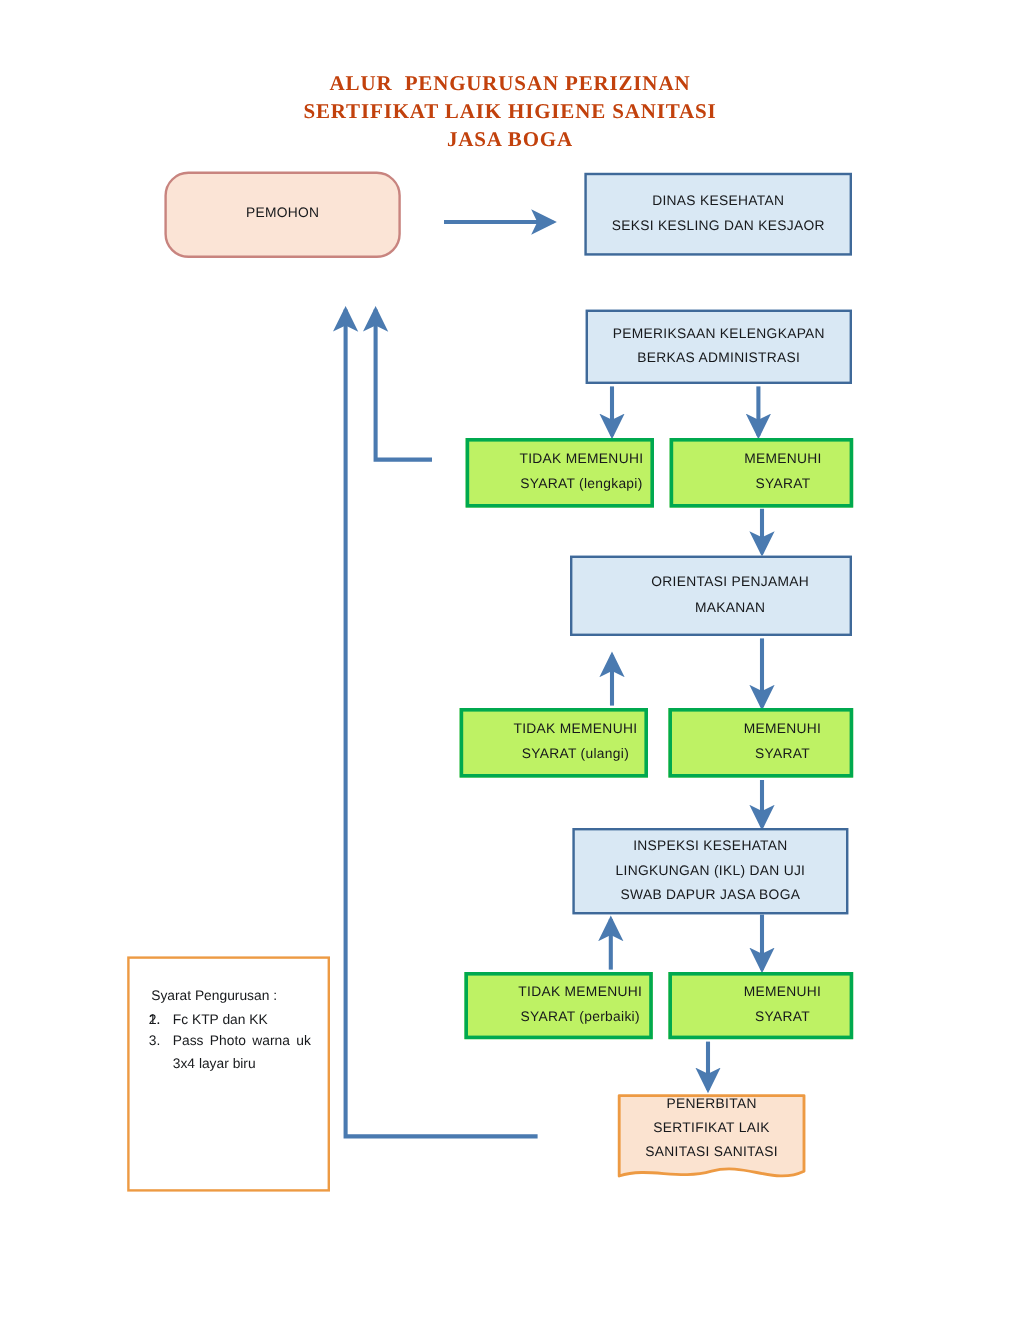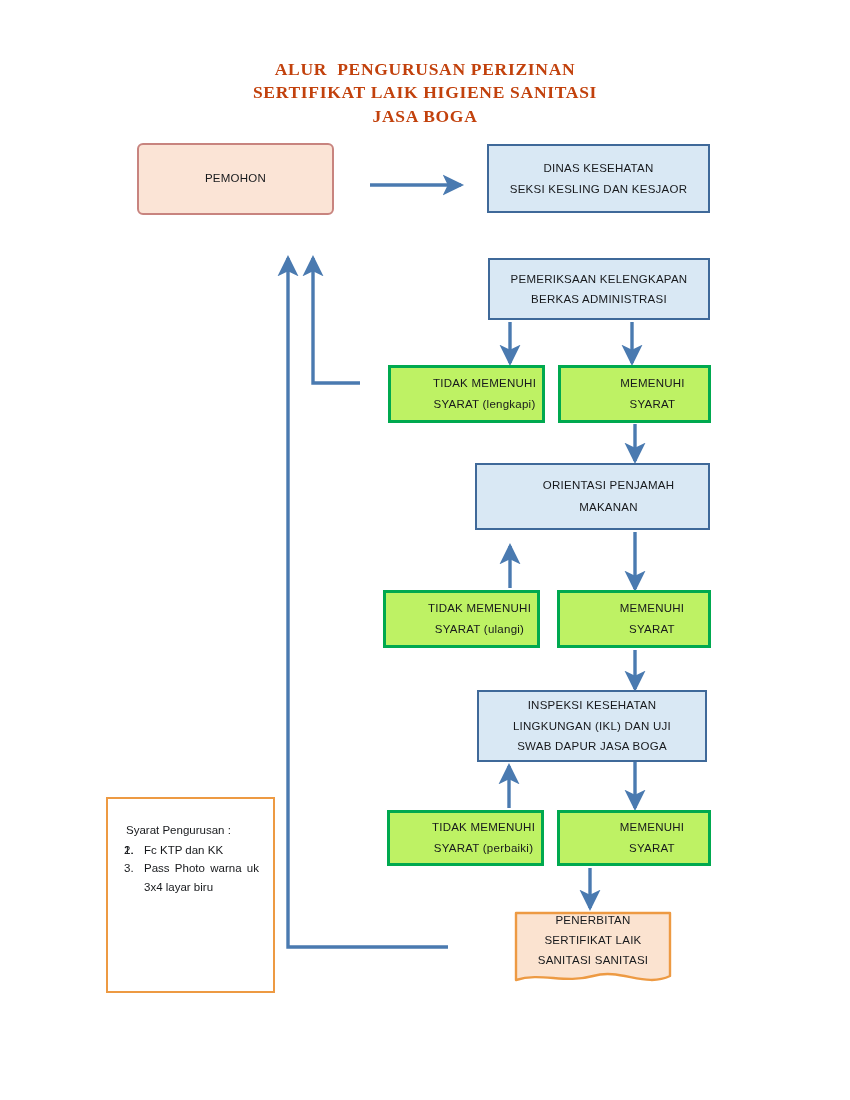--- a/index.html
+++ b/index.html
@@ -57,21 +57,21 @@
     border: 2.5px solid #3f6999;
   }
   .node-green {
     background: #bef264;
     border: 3px solid #00a94f;
     padding-left: 36px;
   }
   .node-pemohon {
     background: #fbe4d6;
     border: 2.5px solid #c8847f;
-    border-radius: 6px;
+    border-radius: 20px;
   }
 
   
   .node-doc {
     background: transparent;
     border: none;
     padding-bottom: 12px;
   }
   .node-doc .doc-svg {
     position: absolute;

